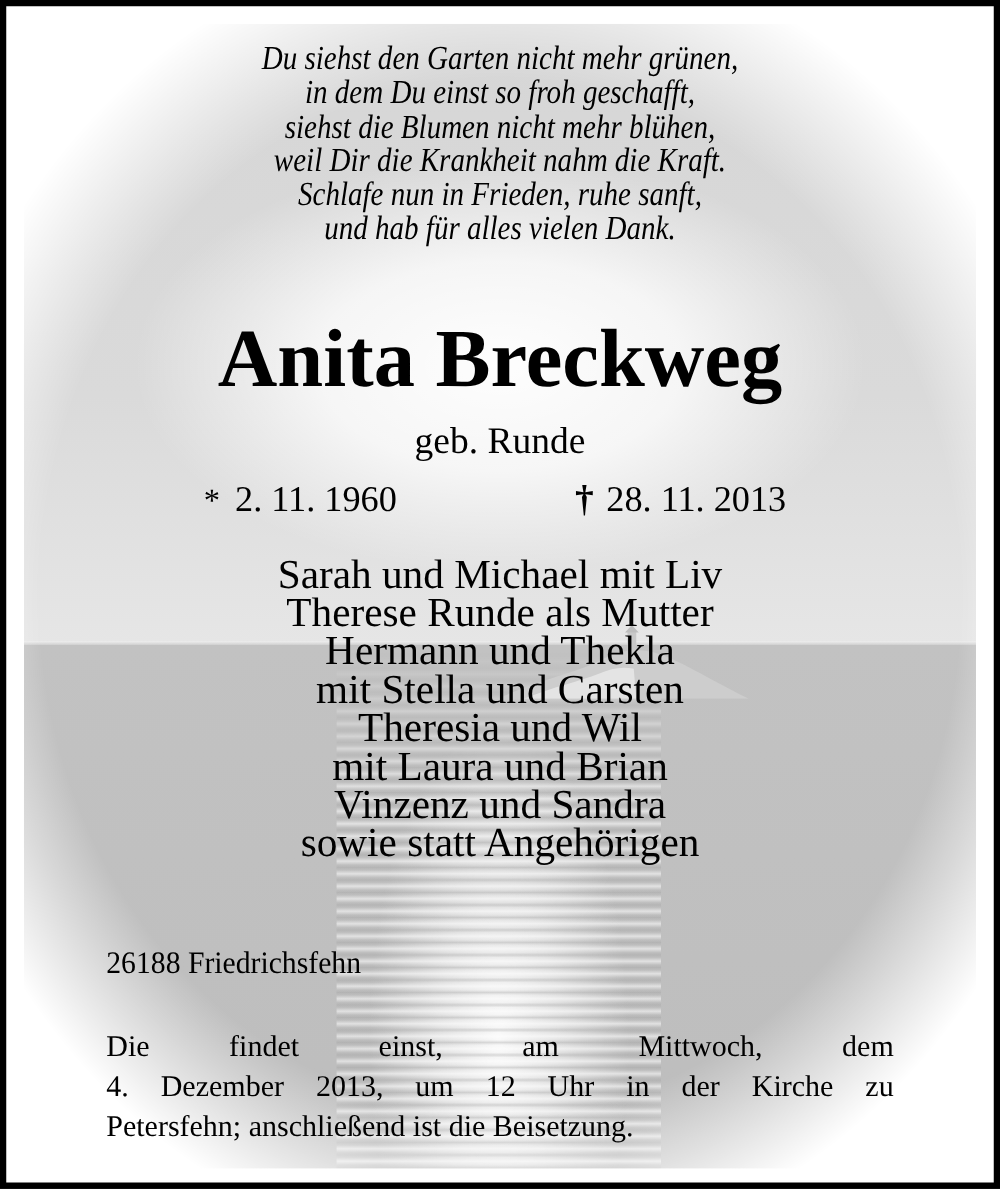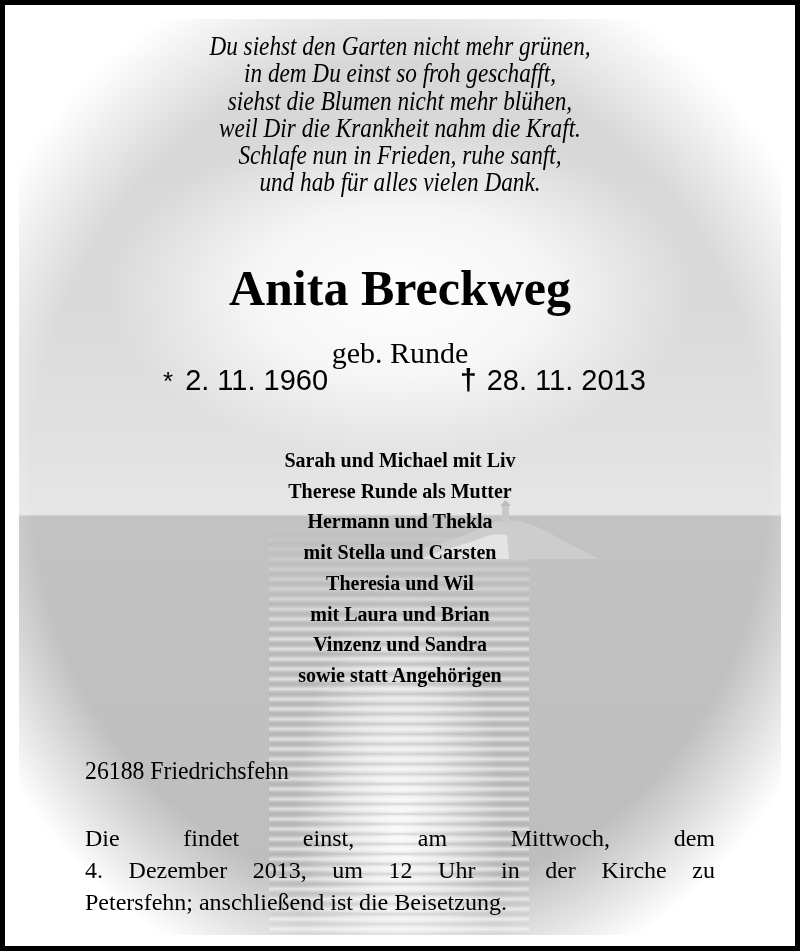--- a/index.html
+++ b/index.html
@@ -53,42 +53,42 @@
     text-align: center;
     font-family: "Liberation Serif", "DejaVu Serif", serif;
     font-style: italic;
     font-size: 27px; line-height: 27.3px;
   }
   .poem-line { display: block; transform: scaleX(0.86); transform-origin: 50% 50%; white-space: nowrap; }
 
   .name {
     position: absolute; left: 0; top: 248px; width: 800px; text-align: center;
     font-family: "Liberation Serif", "DejaVu Serif", serif; font-weight: bold;
-    font-size: 50px; line-height: 80px; white-space: nowrap;
+    font-size: 66px; line-height: 80px; white-space: nowrap;
   }
   .maiden {
     position: absolute; left: 0; top: 338px; width: 800px; text-align: center;
     font-family: "Liberation Serif", "DejaVu Serif", serif;
     font-size: 30px; line-height: 30px;
   }
   .dates {
-    position: absolute; left: 0; top: 364px; width: 800px; height: 32px;
-    font-family: Liberation Sans, sans-serif;
+    position: absolute; left: 0; top: 384px; width: 800px; height: 32px;
+    font-family: Liberation Serif, serif;
     font-size: 29px; line-height: 32px;
   }
   .birth { position: absolute; left: 163px; top: 0; white-space: nowrap; }
   .death { position: absolute; left: 460px; top: 0; white-space: nowrap; }
   .sym { display: inline-block; margin-right: 12px; }
   .birth .sym { font-size: 26px; }
   .death .sym { font-weight: bold; font-size: 30px; margin-right: 10px; }
 
   .family {
     position: absolute; left: 0; top: 445px; width: 800px; text-align: center;
-    font-family: "Liberation Serif", "DejaVu Serif", serif; font-weight: bold;
-    font-size: 20px; line-height: 30.7px;
+    font-family: "Liberation Serif", "DejaVu Serif", serif; font-weight: normal;
+    font-size: 33px; line-height: 30.7px;
   }
   .family-line { display: block; white-space: nowrap; }
 
   .address {
     position: absolute; left: 85px; top: 757px;
     font-family: "Liberation Serif", "DejaVu Serif", serif;
     font-size: 25px; line-height: 28px; white-space: nowrap;
     transform: scaleX(0.95); transform-origin: 0 50%;
   }
   .notice {

